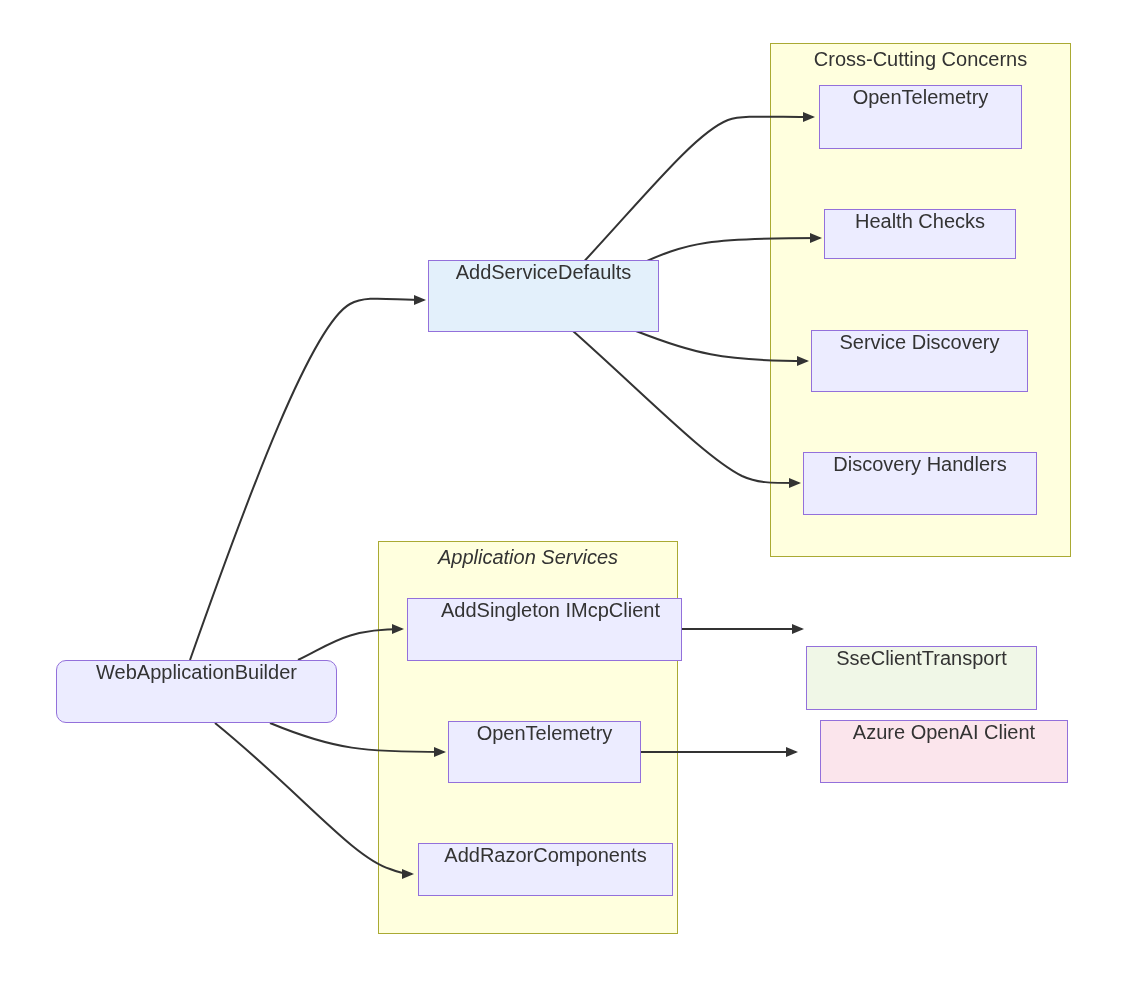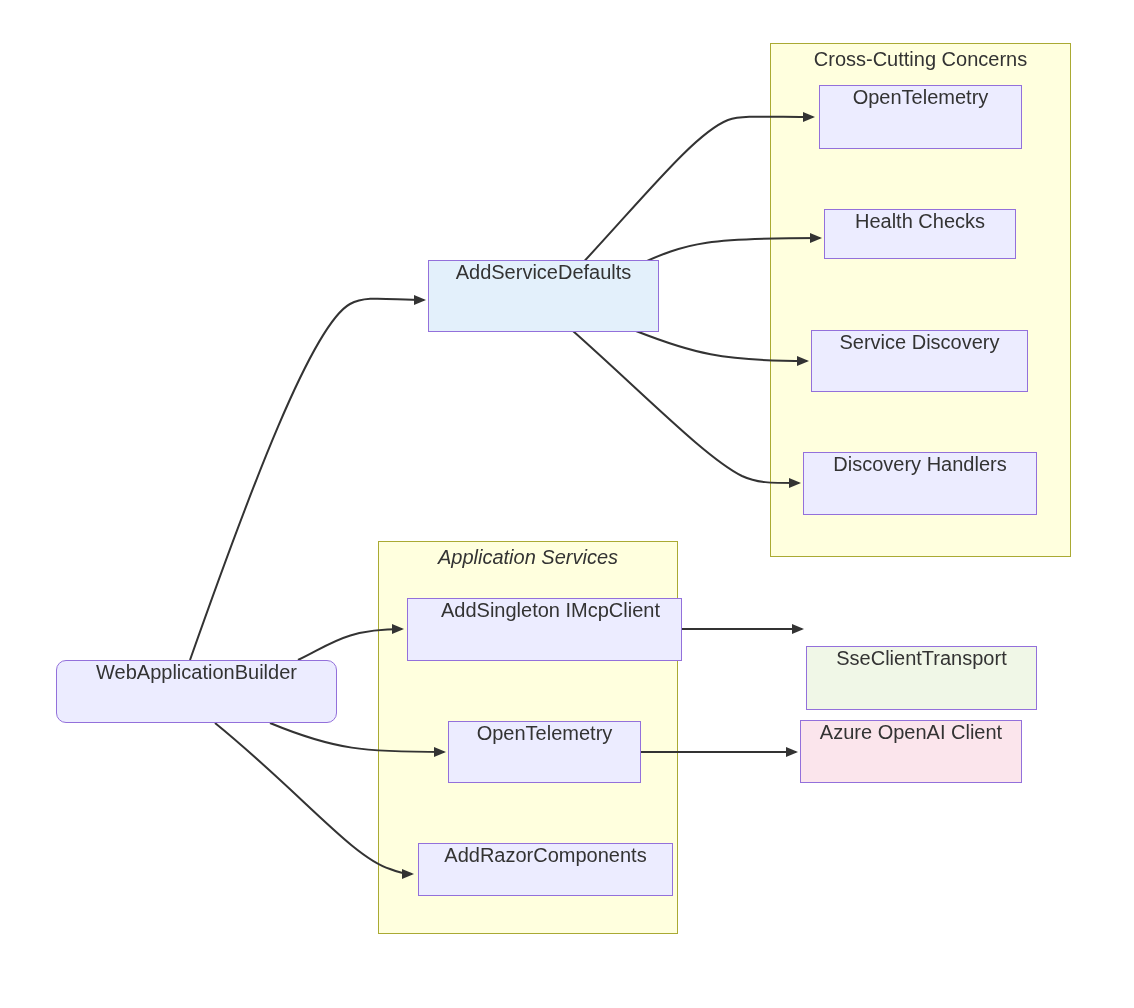--- a/index.html
+++ b/index.html
@@ -112,17 +112,17 @@
   </div>
 
   <div class="node" style="left:418px;top:843px;width:255px;height:53px;">
     <span>AddRazorComponents</span>
   </div>
 
   <div class="node n-green" style="left:806px;top:598px;width:231px;height:64px;">
     <span>SseClientTransport</span>
   </div>
 
-  <div class="node n-pink" style="left:800px;top:720px;width:222px;height:63px;">
+  <div class="node n-pink" style="left:820px;top:720px;width:248px;height:63px;">
     <span>Azure OpenAI Client</span>
   </div>
 
 </div>
 
 </body></html>

